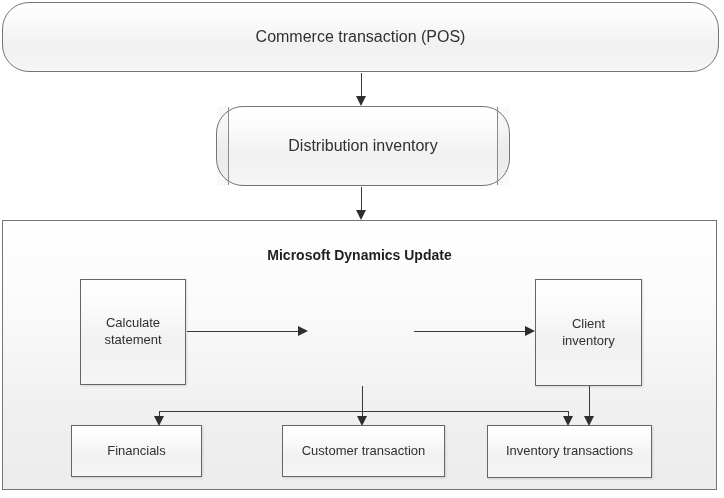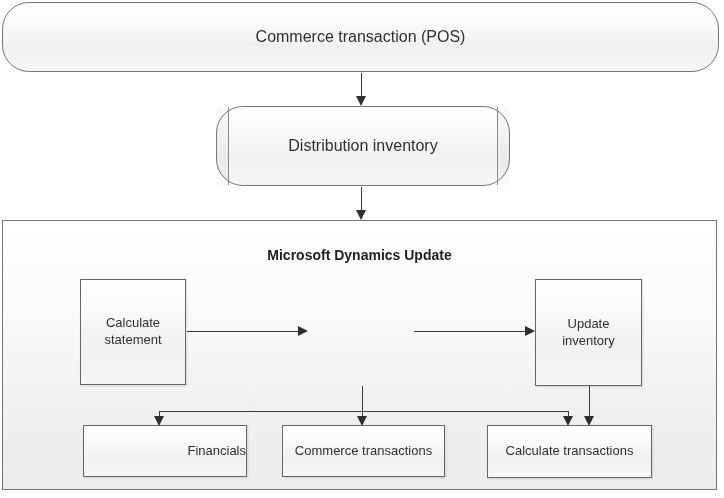--- a/index.html
+++ b/index.html
@@ -46,21 +46,21 @@
     border: 1.5px solid #757575;
     background: linear-gradient(180deg, #ffffff 0%, #fafafa 35%, #f0f0f0 70%, #ececec 100%);
   }
   #dynamics-title {
     position: absolute; left: 0; right: 0; top: 26px;
     text-align: center; font-weight: bold; font-size: 14px; color: #1f1f1f;
   }
   #calculate  { left: 77px;  top: 58px;  width: 106px; height: 106px; }
   #post       { left: 304px; top: 59px;  width: 106px; height: 106px; }
   #update     { left: 532px; top: 58px;  width: 107px; height: 107px; }
-  #financials { left: 80px;  top: 204px; width: 164px; height: 52px; justify-content: flex-end; }
+  #financials { left: 68px;  top: 204px; width: 131px; height: 52px; }
   #customer   { left: 279px; top: 204px; width: 163px; height: 52px; }
   #inventory  { left: 484px; top: 204px; width: 165px; height: 53px; }
 
   
   .cline { position: absolute; background: #3a3a3a; }
   .cline.h { height: 1.5px; }
   .cline.v { width: 1.5px; }
   .ahead { position: absolute; width: 0; height: 0; }
   .ahead.down  { border-left: 5.5px solid transparent; border-right: 5.5px solid transparent; border-top: 10px solid #2e2e2e; }
   .ahead.right { border-top: 5.5px solid transparent; border-bottom: 5.5px solid transparent; border-left: 10px solid #2e2e2e; }
@@ -86,31 +86,31 @@
   <div class="cline v" style="left:360.5px; top:187px; height:24px;"></div>
   <div class="ahead down" style="left:356px; top:210px;"></div>
 
   <div id="dynamics">
     <div id="dynamics-title">Microsoft Dynamics Update</div>
 
     <div class="node node--sm" id="calculate">
       <span class="lbl" style="width:80px;">Calculate statement</span>
     </div>
     <div class="node node--sm" id="update">
-      <span class="lbl" style="width:70px;">Update inventory</span>
+      <span class="lbl" style="width:70px;">Client inventory</span>
     </div>
 
     <div class="node node--sm" id="financials">
       <span class="lbl">Financials</span>
     </div>
     <div class="node node--sm" id="customer">
-      <span class="lbl">Commerce transactions</span>
+      <span class="lbl">Customer transaction</span>
     </div>
     <div class="node node--sm" id="inventory">
-      <span class="lbl">Calculate transactions</span>
+      <span class="lbl">Inventory transactions</span>
     </div>
 
     <div class="cline h" style="left:184px; top:109.5px; width:111px;"></div>
     <div class="ahead right" style="left:295px; top:105px;"></div>
 
     <div class="cline h" style="left:411px; top:109.5px; width:111px;"></div>
     <div class="ahead right" style="left:522px; top:105px;"></div>
 
     <div class="cline v" style="left:358.5px; top:165px; height:31px;"></div>
     <div class="ahead down" style="left:354px; top:195px;"></div>

